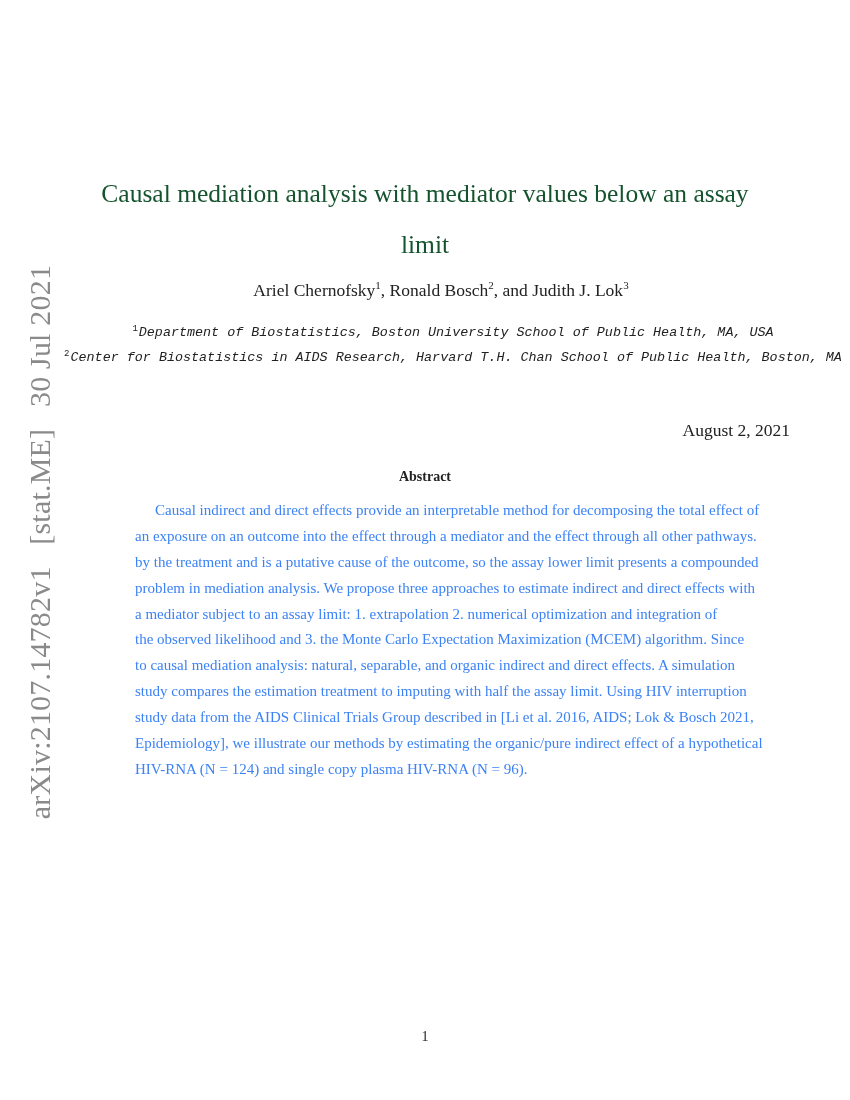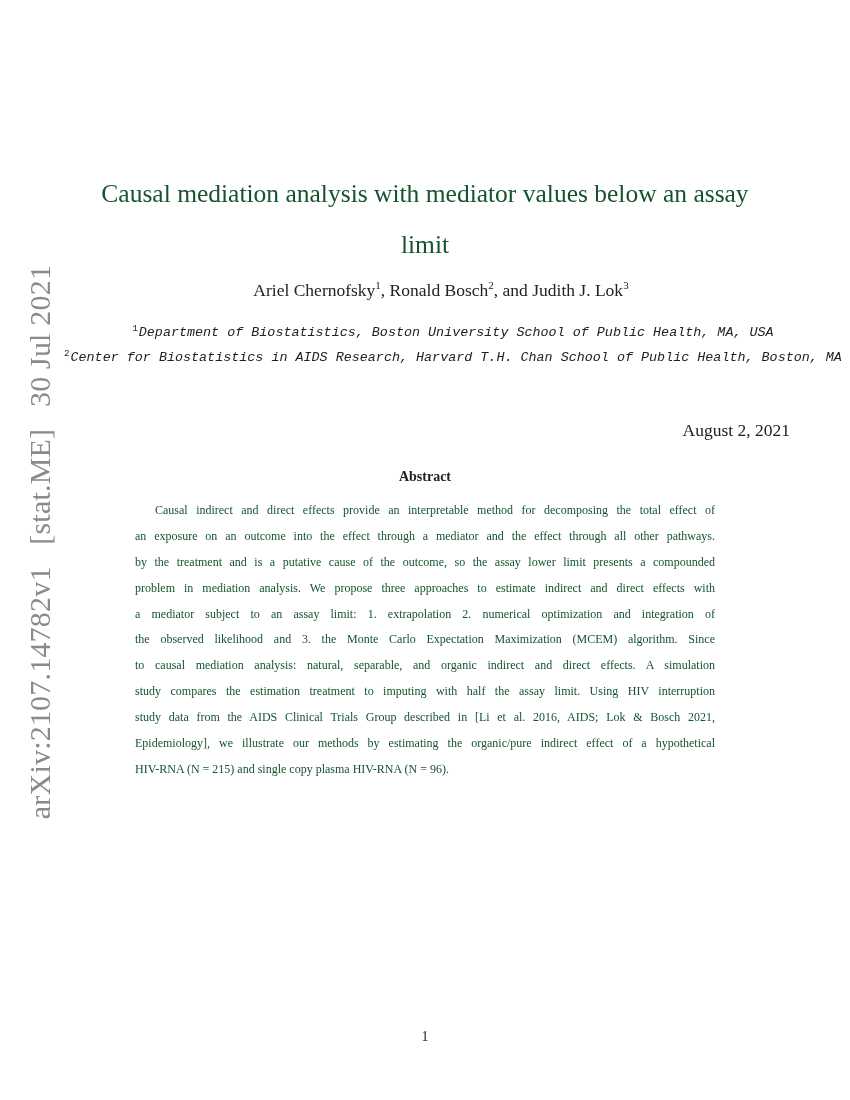--- a/index.html
+++ b/index.html
@@ -87,23 +87,23 @@
     font-weight: bold;
     font-size: 14px;
     color: #222;
   }
   .abstract-body {
     position: absolute;
     left: 135px;
     width: 580px;
     top: 498px;
     font-family: "Liberation Serif", serif;
-    font-size: 12px;
+    font-size: 15px;
     line-height: 25.9px;
-    color: #14532d;
+    color: #3b82f6;
     text-align: justify;
   }
   .abstract-body .line {
     display: block;
     text-align: justify;
     text-align-last: justify;
     white-space: nowrap;
     height: 25.9px;
   }
   .abstract-body .line.first { text-indent: 20px; }
@@ -151,16 +151,16 @@
   <span class="line first">Causal indirect and direct effects provide an interpretable method for decomposing the total effect of</span>
   <span class="line">an exposure on an outcome into the effect through a mediator and the effect through all other pathways.</span>
   <span class="line">by the treatment and is a putative cause of the outcome, so the assay lower limit presents a compounded</span>
   <span class="line">problem in mediation analysis. We propose three approaches to estimate indirect and direct effects with</span>
   <span class="line">a mediator subject to an assay limit: 1. extrapolation 2. numerical optimization and integration of</span>
   <span class="line">the observed likelihood and 3. the Monte Carlo Expectation Maximization (MCEM) algorithm. Since</span>
   <span class="line">to causal mediation analysis: natural, separable, and organic indirect and direct effects. A simulation</span>
   <span class="line">study compares the estimation treatment to imputing with half the assay limit. Using HIV interruption</span>
   <span class="line">study data from the AIDS Clinical Trials Group described in [Li et al. 2016, AIDS; Lok &amp; Bosch 2021,</span>
   <span class="line">Epidemiology], we illustrate our methods by estimating the organic/pure indirect effect of a hypothetical</span>
-  <span class="line last">HIV-RNA (N = 215) and single copy plasma HIV-RNA (N = 96).</span>
+  <span class="line last">HIV-RNA (N = 124) and single copy plasma HIV-RNA (N = 96).</span>
 </div>
 
 <div class="page-number">1</div>
 
 </body></html>

